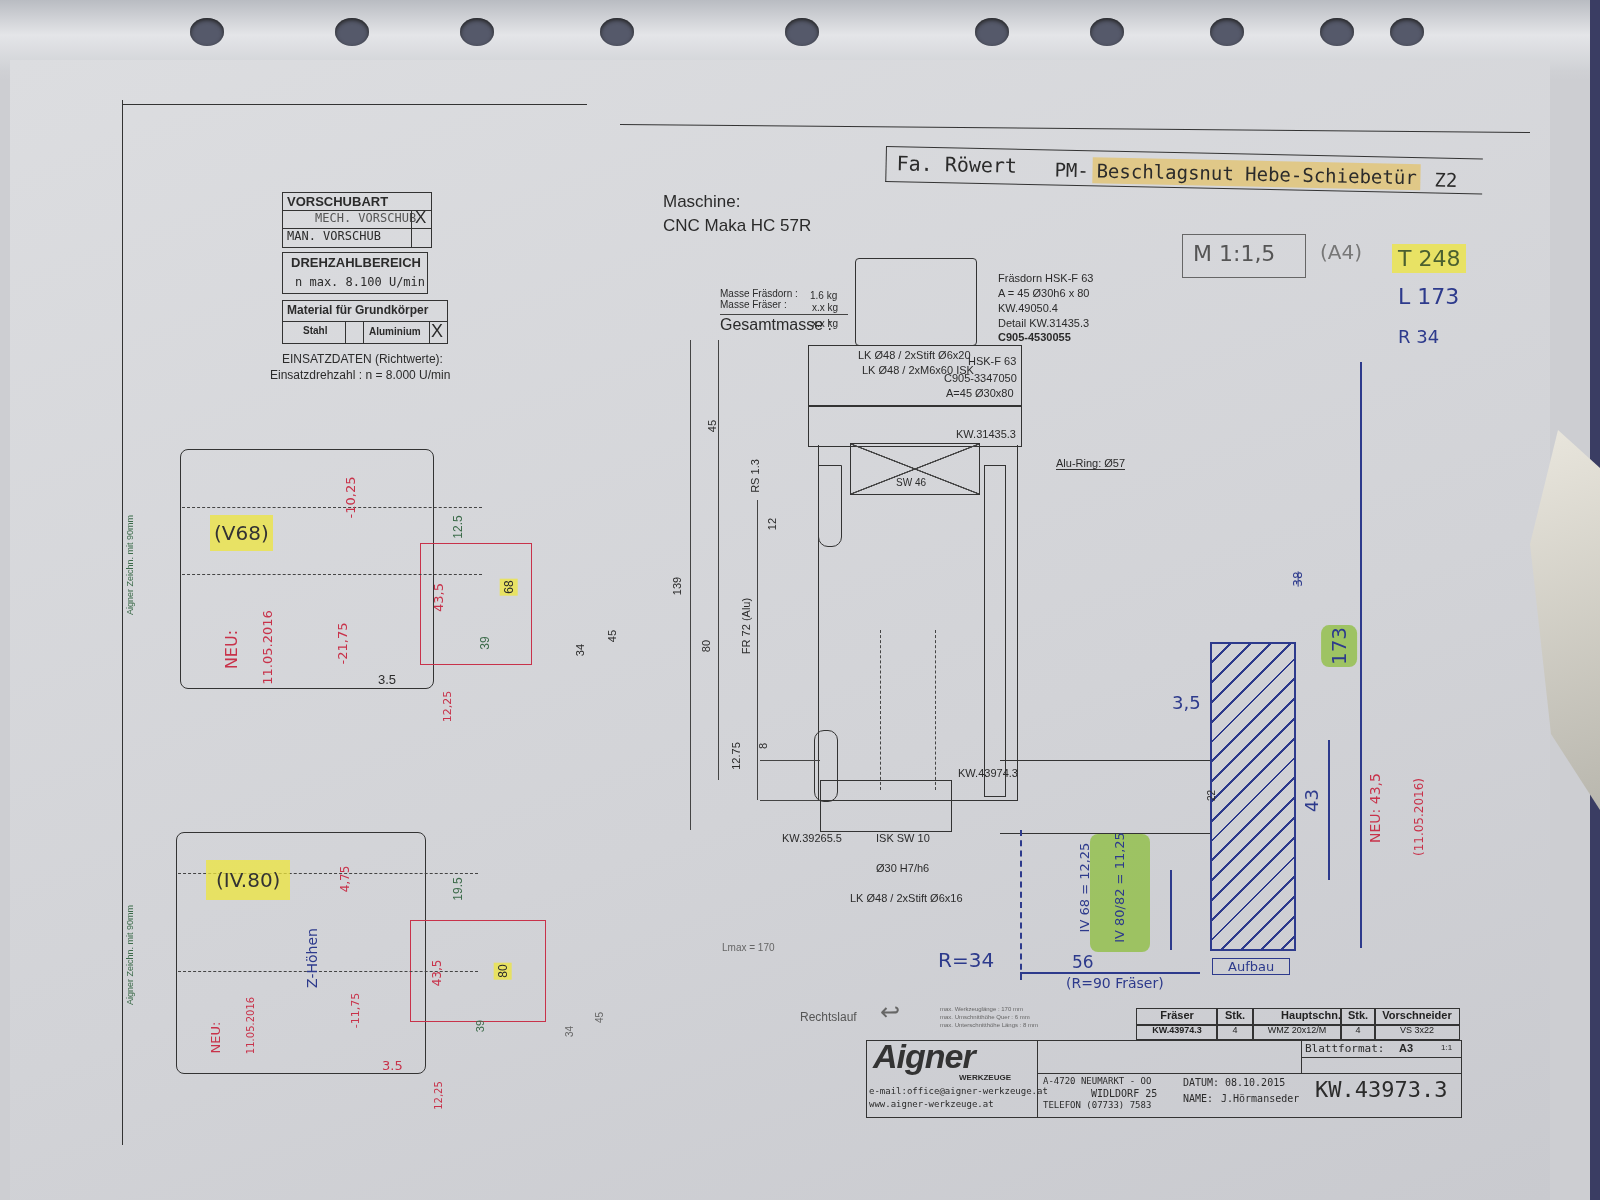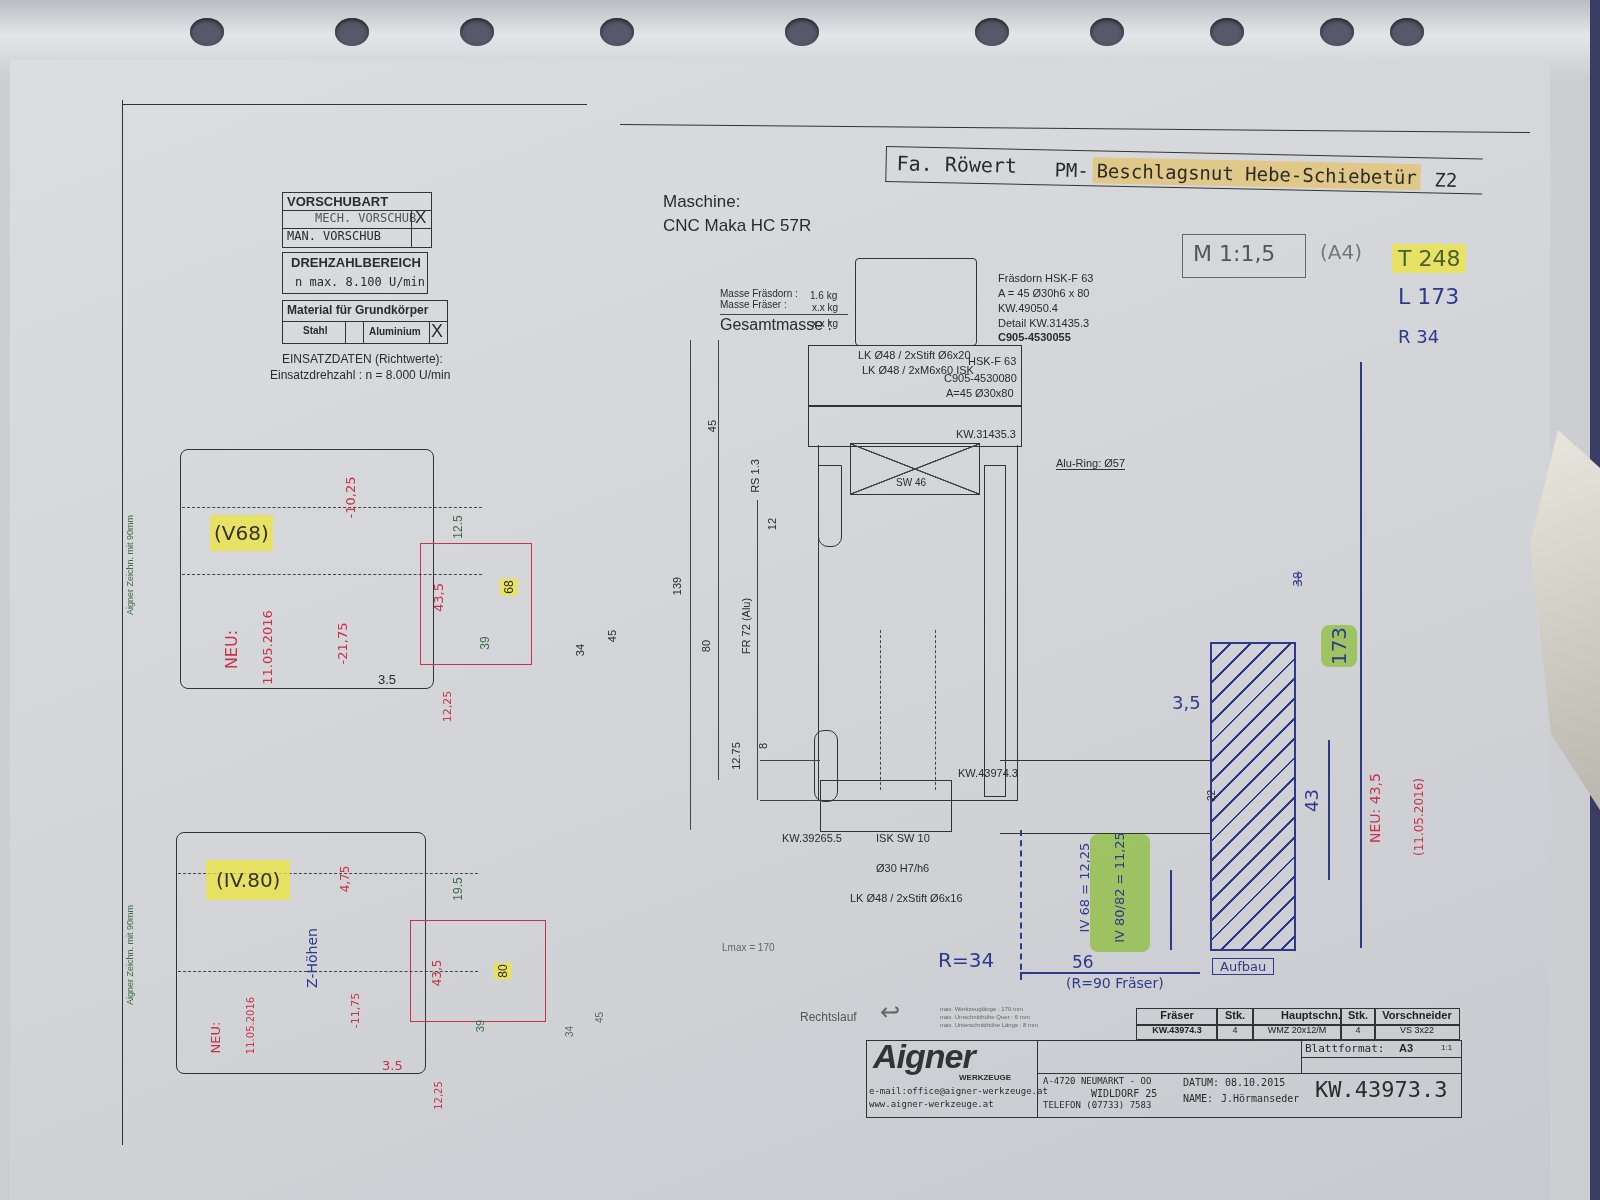--- a/index.html
+++ b/index.html
@@ -151,21 +151,21 @@
   <span class="t" style="left:738px;top:470px;font-size:11px;transform:rotate(-90deg);">RS 1.3</span>
   <span class="t" style="left:766px;top:518px;font-size:11px;transform:rotate(-90deg);">12</span>
   <span class="t" style="left:718px;top:620px;font-size:11px;transform:rotate(-90deg);">FR 72 (Alu)</span>
   <span class="t" style="left:760px;top:740px;font-size:11px;transform:rotate(-90deg);">8</span>
   <span class="t" style="left:722px;top:750px;font-size:11px;transform:rotate(-90deg);">12.75</span>
   <span class="t" style="left:1206px;top:790px;font-size:10px;transform:rotate(-90deg);">22</span>
 
   <span class="t" style="left:858px;top:349px;font-size:11px;">LK Ø48 / 2xStift Ø6x20</span>
   <span class="t" style="left:862px;top:364px;font-size:11px;">LK Ø48 / 2xM6x60 ISK</span>
   <span class="t" style="left:968px;top:355px;font-size:11px;">HSK-F 63</span>
-  <span class="t" style="left:944px;top:372px;font-size:11px;">C905-4530080</span>
+  <span class="t" style="left:944px;top:372px;font-size:11px;">C905-3347050</span>
   <span class="t" style="left:946px;top:387px;font-size:11px;">A=45  Ø30x80</span>
   <span class="t" style="left:956px;top:428px;font-size:11px;">KW.31435.3</span>
   <span class="t" style="left:1056px;top:457px;font-size:11px;border-bottom:1px solid #333;">Alu-Ring: Ø57</span>
   <span class="t" style="left:896px;top:477px;font-size:10px;">SW 46</span>
   <span class="t" style="left:958px;top:767px;font-size:11px;">KW.43974.3</span>
   <span class="t" style="left:782px;top:832px;font-size:11px;">KW.39265.5</span>
   <span class="t" style="left:876px;top:832px;font-size:11px;">ISK SW 10</span>
   <span class="t" style="left:876px;top:862px;font-size:11px;">Ø30 H7/h6</span>
   <span class="t" style="left:850px;top:892px;font-size:11px;">LK Ø48 / 2xStift Ø6x16</span>
   <span class="t" style="left:722px;top:942px;font-size:10px;color:#666;">Lmax = 170</span>
@@ -178,21 +178,21 @@
 
 <div>
   <span class="pen blue" style="left:1172px;top:692px;font-size:18px;">3,5</span>
   <span class="pen blue" style="left:1300px;top:790px;font-size:18px;transform:rotate(-90deg);">43</span>
   <span class="pen blue hl-g" style="left:1318px;top:628px;font-size:20px;padding:6px 2px;transform:rotate(-90deg);">173</span>
   <span class="pen red" style="left:1340px;top:800px;font-size:14px;transform:rotate(-90deg);">NEU: 43,5</span>
   <span class="pen red" style="left:1380px;top:810px;font-size:12px;transform:rotate(-90deg);">(11.05.2016)</span>
   <span class="pen blue" style="left:938px;top:948px;font-size:20px;">R=34</span>
   <span class="pen blue" style="left:1072px;top:952px;font-size:17px;">56</span>
   <span class="pen blue" style="left:1066px;top:975px;font-size:14px;">(R=90 Fräser)</span>
-  <span class="pen blue" style="left:1212px;top:958px;font-size:13px;border:1.5px solid #2d3a8c;padding:0 7px;">Aufbau</span>
+  <span class="pen blue" style="left:1212px;top:958px;font-size:13px;border:1.5px solid #2d3a8c;padding:0 15px;">Aufbau</span>
   <div class="hl-g" style="position:absolute;left:1090px;top:834px;width:60px;height:118px;"></div>
   <span class="pen blue" style="left:1040px;top:880px;font-size:13px;transform:rotate(-90deg);transform-origin:center;">IV 68 = 12,25</span>
   <span class="pen blue" style="left:1064px;top:880px;font-size:13px;transform:rotate(-90deg);transform-origin:center;">IV 80/82 = 11,25</span>
   <span class="pen blue" style="left:1290px;top:572px;font-size:12px;text-decoration:line-through;transform:rotate(-90deg);">38</span>
 </div>
 
 <div>
   <div class="box" style="left:180px;top:449px;width:252px;height:238px;border-radius:8px;border-width:1px;"></div>
   <div class="box" style="left:420px;top:543px;width:110px;height:120px;border-color:#c8324a;border-width:1px;"></div>
   <div class="dash" style="left:182px;top:507px;width:300px;"></div>

